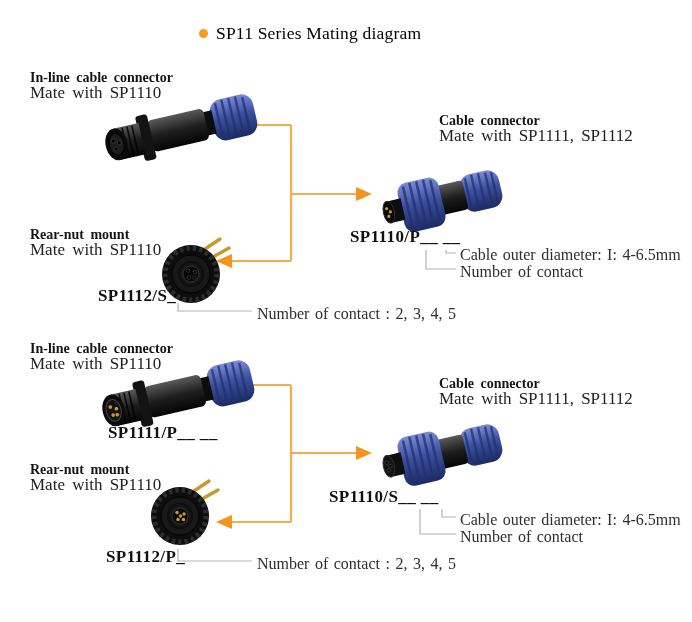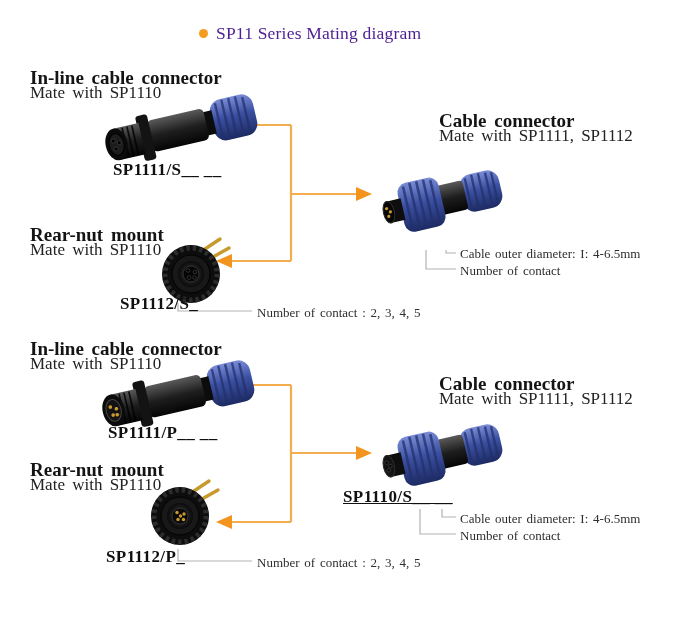--- a/index.html
+++ b/index.html
@@ -2,26 +2,26 @@
 <html><head>
 <meta charset="utf-8">
 <style>
   html,body{margin:0;padding:0;background:#fff;}
   .canvas{
     position:relative;width:692px;height:622px;background:#ffffff;overflow:hidden;
     font-family:"Liberation Serif","DejaVu Serif",serif;color:#1f1f1f;
   }
   .title-row{position:absolute;display:flex;align-items:center;gap:8px;}
   .bullet{width:9px;height:9px;border-radius:50%;background:#f59b1e;display:inline-block;}
-  .title-text{font-size:17.5px;color:#4c1d95;letter-spacing:.2px;}
+  .title-text{font-size:17.5px;color:#000000;letter-spacing:.2px;}
   .hd{position:absolute;line-height:14.5px;}
-  .hd-title{font-weight:bold;font-size:19px;word-spacing:3px;color:#141414;}
+  .hd-title{font-weight:bold;font-size:14px;word-spacing:3px;color:#141414;}
   .hd-mate{font-size:17px;word-spacing:3px;color:#222;}
   .model{position:absolute;font-weight:bold;font-size:17px;letter-spacing:.4px;color:#101010;white-space:nowrap;}
-  .ann{position:absolute;font-size:13px;color:#2e2e2e;word-spacing:1.5px;white-space:nowrap;}
+  .ann{position:absolute;font-size:16px;color:#2e2e2e;word-spacing:1.5px;white-space:nowrap;}
   .photo{position:absolute;}
   svg{display:block;}
   .overlay{position:absolute;left:0;top:0;}
 </style>
 </head>
 <body>
 
 <div class="canvas">
 
   <svg class="overlay" width="692" height="622" viewBox="0 0 692 622">
@@ -104,21 +104,20 @@
         <line x1="34" y1="27" x2="34" y2="57"></line>
           <line x1="39" y1="27" x2="39" y2="57"></line>
       </g>
       <ellipse cx="20" cy="42" rx="11" ry="16" fill="#0b0b0b"></ellipse>
       <ellipse cx="20" cy="42" rx="7.5" ry="11" fill="#1d1d1d" stroke="#000"></ellipse>
       <circle cx="17.5" cy="38" r="2" fill="#000" stroke="#3a3a3a" stroke-width=".8"></circle>
       <circle cx="23" cy="41" r="2" fill="#000" stroke="#3a3a3a" stroke-width=".8"></circle>
       <circle cx="18.5" cy="46.5" r="2" fill="#000" stroke="#3a3a3a" stroke-width=".8"></circle>
     </g>
   </svg>
-  <div class="model" style="left:113px;top:160px;">SP1111/S__ __</div>
 
   <div class="hd" style="left:30px;top:228px;">
     <div class="hd-title">Rear-nut mount</div>
     <div class="hd-mate">Mate with SP1110</div>
   </div>
 
   <svg class="photo" style="left:151px;top:230px;" width="92" height="76" viewBox="0 0 92 76">
     <g stroke="#c79a2e" stroke-width="3.4" stroke-linecap="round">
       <line x1="54" y1="19" x2="69" y2="9"></line>
         <line x1="62" y1="27" x2="78" y2="18"></line>
@@ -126,21 +125,21 @@
     <circle cx="40" cy="44" r="29" fill="#0d0d0d"></circle>
     <circle cx="40" cy="44" r="26" fill="none" stroke="#2c2c2c" stroke-width="5" stroke-dasharray="3.5 3"></circle>
     <circle cx="40" cy="44" r="19" fill="#181818" stroke="#000"></circle>
     <circle cx="40" cy="44" r="13" fill="url(#facev)"></circle>
     <circle cx="40" cy="44" r="8" fill="#050505" stroke="#303030"></circle>
     <circle cx="37" cy="40.5" r="1.8" fill="#000" stroke="#3a3a3a" stroke-width=".8"></circle>
     <circle cx="44" cy="42" r="1.8" fill="#000" stroke="#3a3a3a" stroke-width=".8"></circle>
     <circle cx="38" cy="47.5" r="1.8" fill="#000" stroke="#3a3a3a" stroke-width=".8"></circle>
     <circle cx="43.5" cy="47.5" r="1.8" fill="#000" stroke="#3a3a3a" stroke-width=".8"></circle>
   </svg>
-  <div class="model" style="left:120px;top:286px;margin-top:8px;">SP1112/S_</div>
+  <div class="model" style="left:98px;top:286px;">SP1112/S_</div>
 
   <div class="hd" style="left:439px;top:114px;">
     <div class="hd-title">Cable connector</div>
     <div class="hd-mate">Mate with SP1111, SP1112</div>
   </div>
 
   <svg class="photo" style="left:378px;top:158px;" width="128" height="84" viewBox="0 0 128 84">
     <g transform="rotate(-13 64 42)">
       <rect x="84" y="23" width="40" height="38" rx="12" fill="url(#bluev)"></rect>
       <g stroke="#22306b" stroke-width="2.4" opacity=".75">
@@ -159,20 +158,21 @@
           <line x1="50" y1="18" x2="50" y2="66"></line>
         <line x1="57" y1="20" x2="57" y2="64"></line>
       </g>
       <rect x="8" y="31" width="16" height="22" fill="#0e0e0e"></rect>
       <ellipse cx="9.5" cy="42" rx="5.5" ry="11" fill="#060606" stroke="#2c2c2c"></ellipse>
       <circle cx="8" cy="38" r="1.6" fill="#c79a2e"></circle>
       <circle cx="11" cy="42" r="1.6" fill="#c79a2e"></circle>
       <circle cx="8.5" cy="46" r="1.6" fill="#c79a2e"></circle>
     </g>
   </svg>
+  <div class="model" style="left:350px;top:227px;">SP1110/P__ __</div>
 
   <div class="ann" style="left:460px;top:246px;">Cable outer diameter: I: 4-6.5mm</div>
   <div class="ann" style="left:460px;top:263px;">Number of contact</div>
   <div class="ann" style="left:257px;top:305px;">Number of contact : 2, 3, 4, 5</div>
 
   <div class="hd" style="left:30px;top:342px;">
     <div class="hd-title">In-line cable connector</div>
     <div class="hd-mate">Mate with SP1110</div>
   </div>
 
@@ -253,19 +253,19 @@
           <line x1="50" y1="18" x2="50" y2="66"></line>
         <line x1="57" y1="20" x2="57" y2="64"></line>
       </g>
       <rect x="8" y="31" width="16" height="22" fill="#0e0e0e"></rect>
       <ellipse cx="9.5" cy="42" rx="5.5" ry="11" fill="#141414" stroke="#2c2c2c"></ellipse>
       <circle cx="8" cy="38" r="1.7" fill="#000" stroke="#3f3f3f" stroke-width=".8"></circle>
       <circle cx="11" cy="42" r="1.7" fill="#000" stroke="#3f3f3f" stroke-width=".8"></circle>
       <circle cx="8.5" cy="46" r="1.7" fill="#000" stroke="#3f3f3f" stroke-width=".8"></circle>
     </g>
   </svg>
-  <div class="model" style="left:343px;top:487px;text-decoration:underline;">SP1110/S__ __</div>
+  <div class="model" style="left:329px;top:487px;">SP1110/S__ __</div>
 
   <div class="ann" style="left:460px;top:511px;">Cable outer diameter: I: 4-6.5mm</div>
   <div class="ann" style="left:460px;top:528px;">Number of contact</div>
   <div class="ann" style="left:257px;top:555px;">Number of contact : 2, 3, 4, 5</div>
 
 </div>
 
 </body></html>

